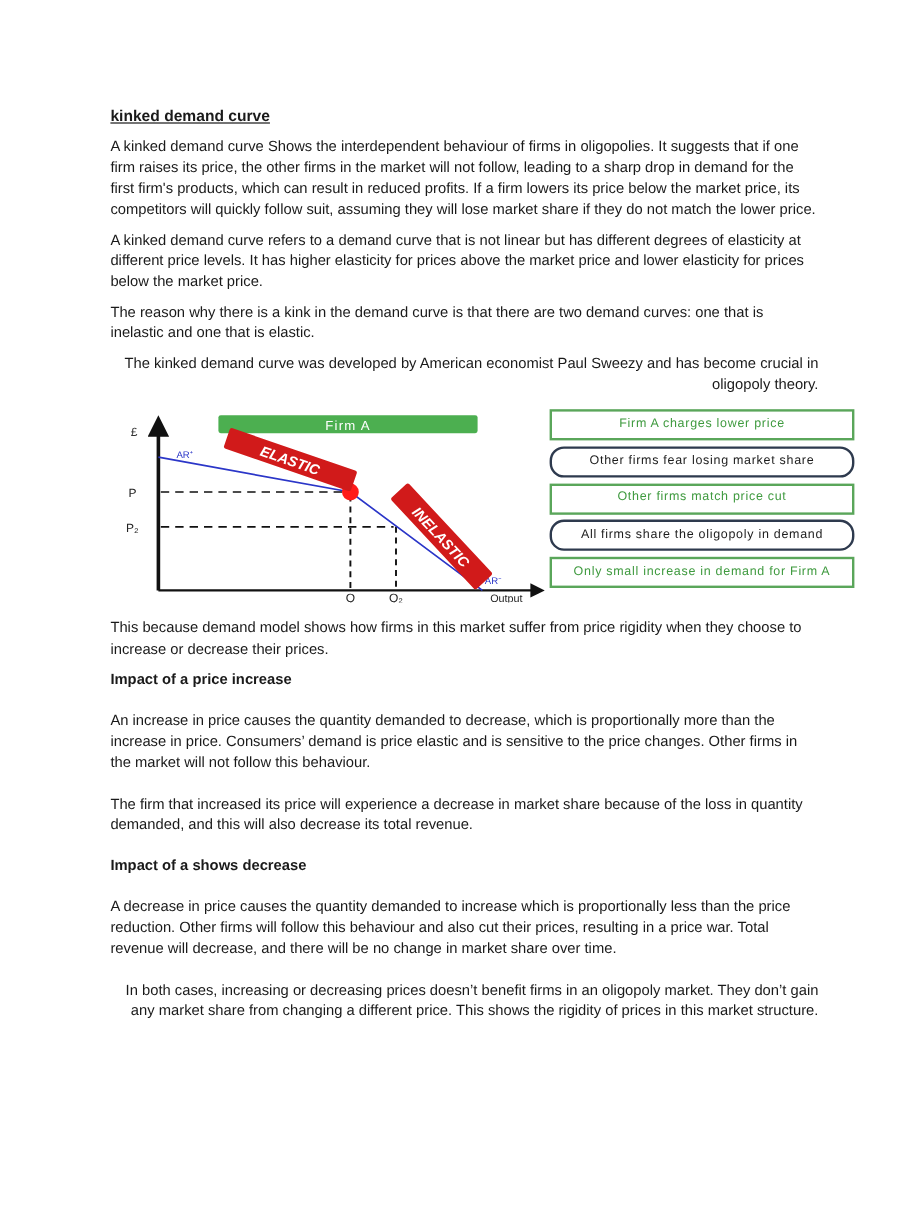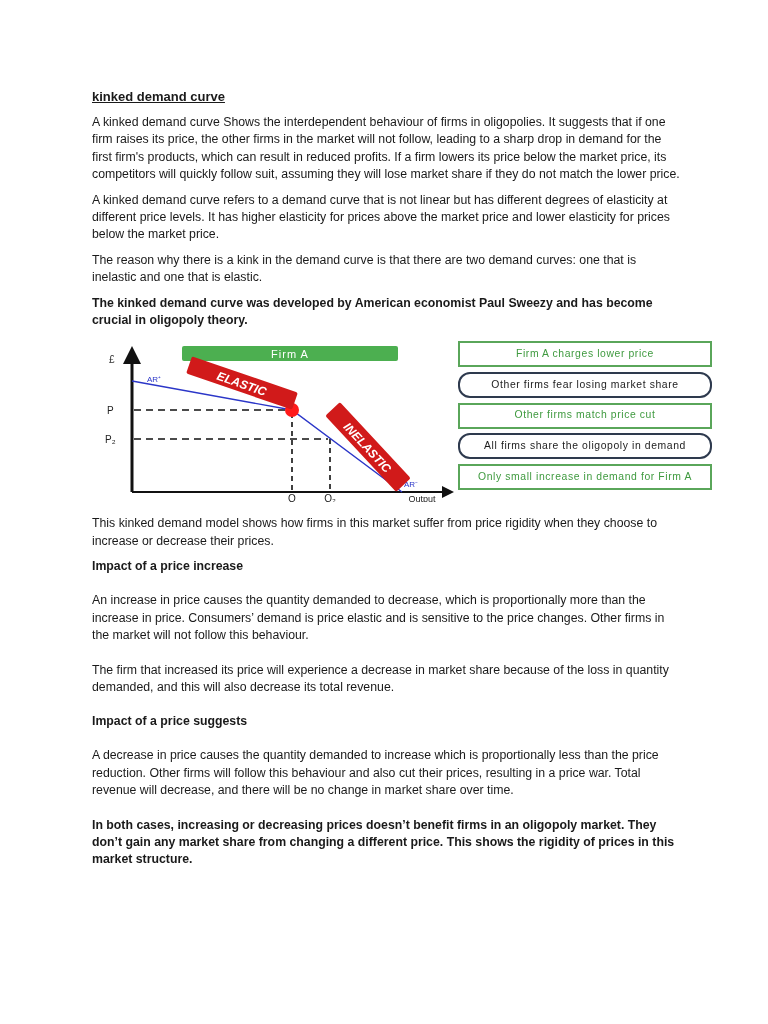--- a/index.html
+++ b/index.html
@@ -3,21 +3,21 @@
 <meta charset="utf-8">
 <style>
   html, body { margin: 0; padding: 0; }
   body {
     width: 768px; height: 1024px; background: #ffffff; position: relative; overflow: hidden;
     font-family: "Liberation Sans", "DejaVu Sans", sans-serif; color: #1a1a1a;
   }
   .page { position: absolute; left: 92px; top: 86px; width: 590px; }
   .title { font-size: 13px; font-weight: bold; text-decoration: underline; margin: 2px 0 9px 0; line-height: 17px; }
   p { font-size: 12.3px; line-height: 17.4px; margin: 0 0 8px 0; }
-  p.bold { font-weight: bold; }
+  p.bold { font-weight: normal; text-align: right; }
   h3 { font-size: 12.3px; font-weight: bold; margin: 0 0 17px 0; line-height: 17px; }
   .gap { margin-bottom: 17px; }
   .figure { position: relative; height: 165px; margin: 8px 0 13px 0; }
   .graph { position: absolute; left: 0; top: 0; width: 362px; height: 165px; }
   .flow { position: absolute; left: 366px; top: 4px; width: 254px; }
   .flow-box {
     height: 26px; margin-bottom: 4.6px; border: 2px solid #5aa65a; box-sizing: border-box;
     display: flex; align-items: center; justify-content: center; text-align: center;
     font-size: 10.4px; line-height: 10.5px; color: #3f9a3f; letter-spacing: 0.6px; padding: 0 6px;
   }
@@ -77,20 +77,20 @@
 
     <div class="flow">
       <div class="flow-box">Firm A charges lower price</div>
       <div class="flow-box dark">Other firms fear losing market share</div>
       <div class="flow-box">Other firms match price cut</div>
       <div class="flow-box dark">All firms share the oligopoly in demand</div>
       <div class="flow-box">Only small increase in demand for Firm A</div>
     </div>
   </div>
 
-  <p>This kinked demand model shows how firms in this market suffer from price rigidity when they choose to increase or decrease their prices.</p>
+  <p>This because demand model shows how firms in this market suffer from price rigidity when they choose to increase or decrease their prices.</p>
   <h3>Impact of a price increase</h3>
   <p class="gap">An increase in price causes the quantity demanded to decrease, which is proportionally more than the increase in price. Consumers’ demand is price elastic and is sensitive to the price changes. Other firms in the market will not follow this behaviour.</p>
   <p class="gap">The firm that increased its price will experience a decrease in market share because of the loss in quantity demanded, and this will also decrease its total revenue.</p>
-  <h3>Impact of a price suggests</h3>
+  <h3>Impact of a shows decrease</h3>
   <p class="gap">A decrease in price causes the quantity demanded to increase which is proportionally less than the price reduction. Other firms will follow this behaviour and also  cut their prices, resulting in a price war. Total revenue will decrease, and there will be no change in market share over time.</p>
   <p class="bold">In both cases, increasing or decreasing prices doesn’t benefit firms in an oligopoly market. They don’t gain any market share from changing a different price. This shows the rigidity of prices in this market structure.</p>
 </div>
 
 </body></html>

